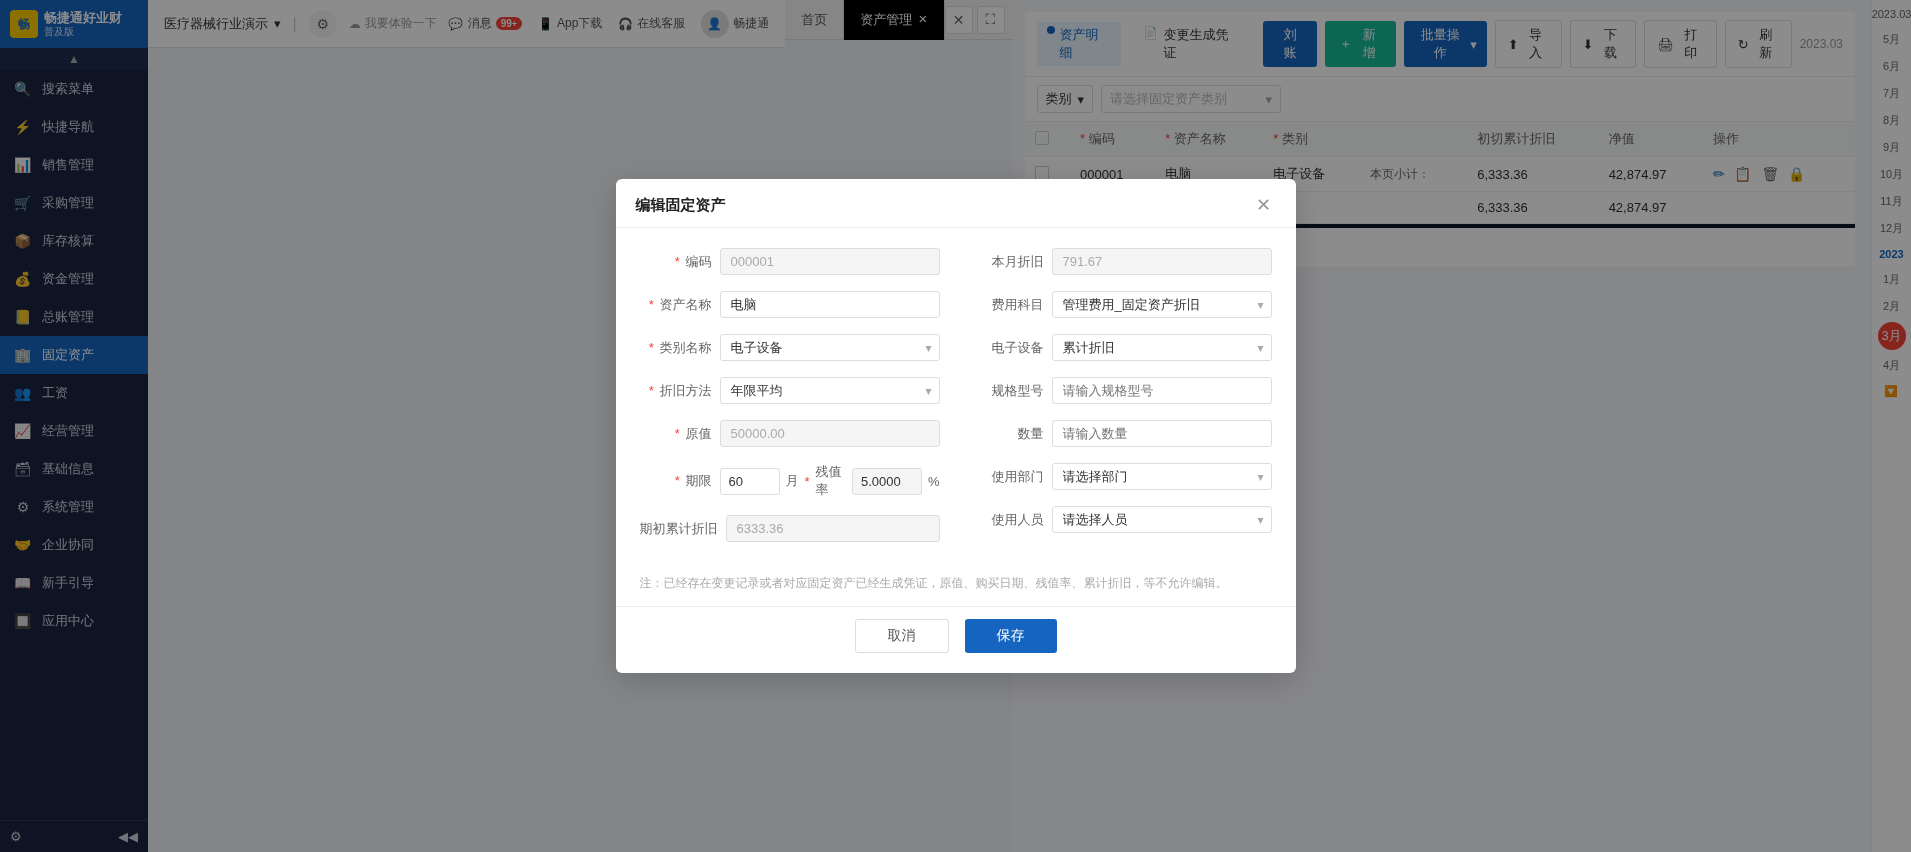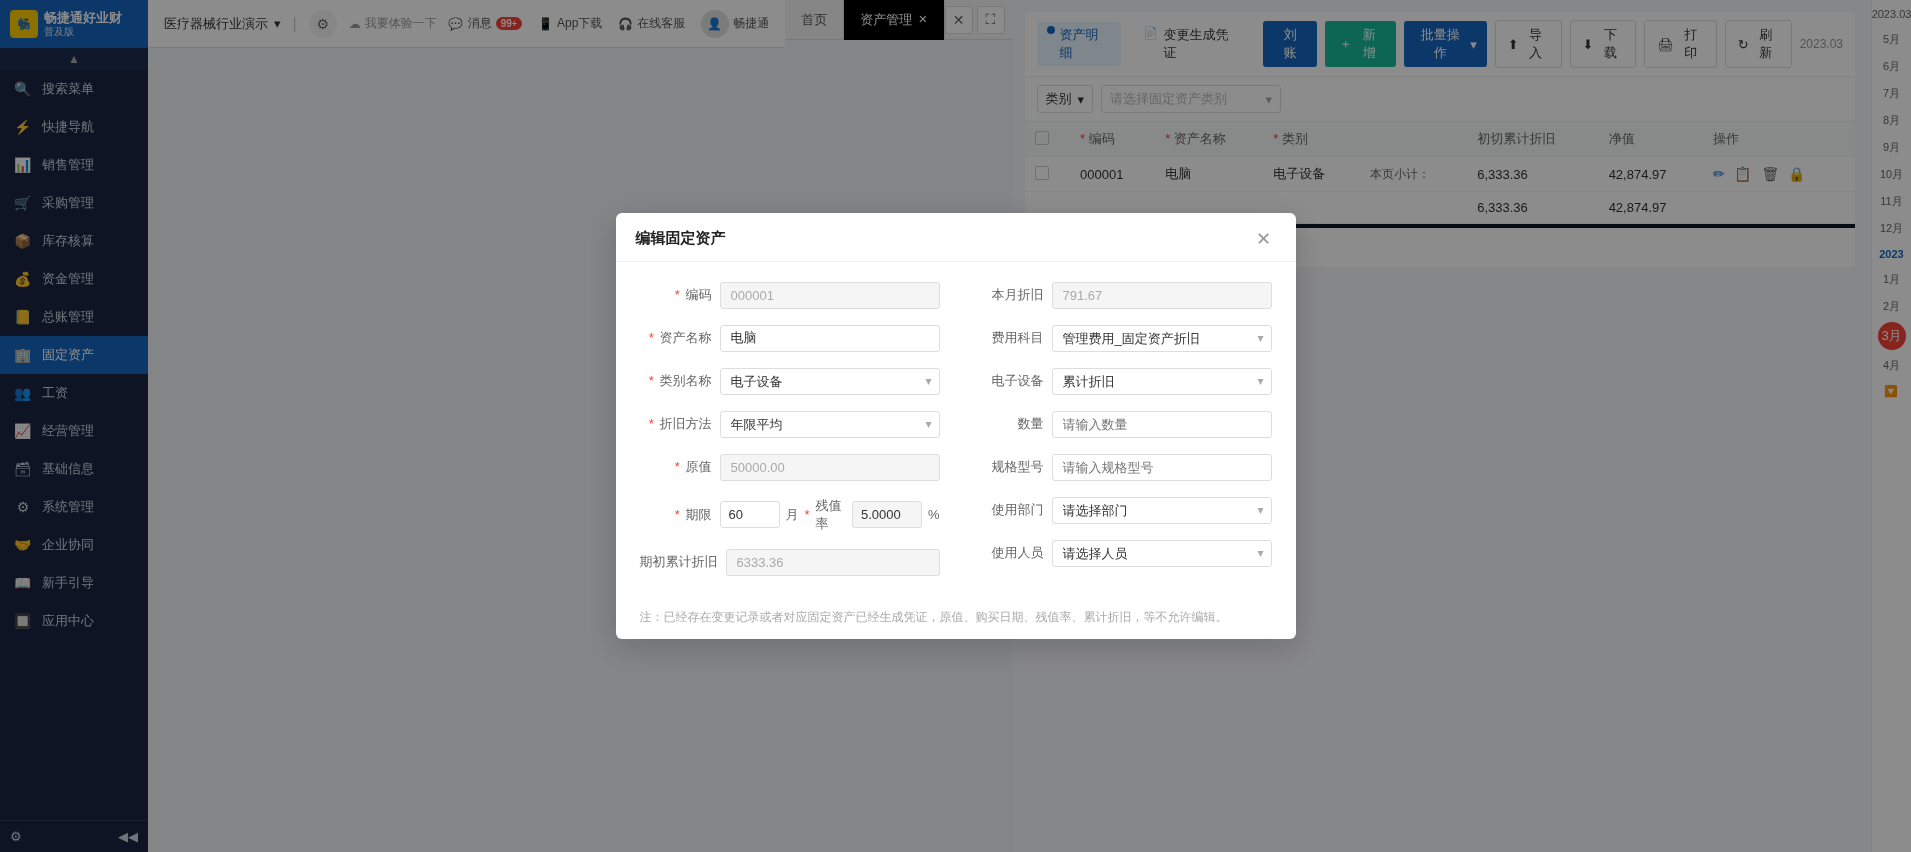--- a/index.html
+++ b/index.html
@@ -879,27 +879,27 @@
             <span class="form-label">电子设备</span>
             <div class="form-select-wrap">
               <select class="form-select">
                 <option>累计折旧</option>
               </select>
               <span class="form-select-arrow">▾</span>
             </div>
           </div>
 
           <div class="form-row">
+            <span class="form-label">规格型号</span>
+            <input type="text" class="form-input" placeholder="请输入规格型号" style="">
+          </div>
+
+          <div class="form-row">
             <span class="form-label">数量</span>
             <input type="text" class="form-input" placeholder="请输入数量" style="">
-          </div>
-
-          <div class="form-row">
-            <span class="form-label">规格型号</span>
-            <input type="text" class="form-input" placeholder="请输入规格型号" style="">
           </div>
 
           <div class="form-row">
             <span class="form-label">使用部门</span>
             <div class="form-select-wrap">
               <select class="form-select">
                 <option value="">请选择部门</option>
               </select>
               <span class="form-select-arrow">▾</span>
             </div>
@@ -914,14 +914,18 @@
               <span class="form-select-arrow">▾</span>
             </div>
           </div>
 
         </div>
       </div>
     </div>
     <div class="modal-note">
       <span>注：已经存在变更记录或者对应固定资产已经生成凭证，原值、购买日期、残值率、累计折旧，等不允许编辑。</span>
     </div>
+    <div class="modal-footer">
+      <button class="btn-cancel">取消</button>
+      <button class="btn-save">保存</button>
+    </div>
   </div>
 </div>
 
 </body></html>

